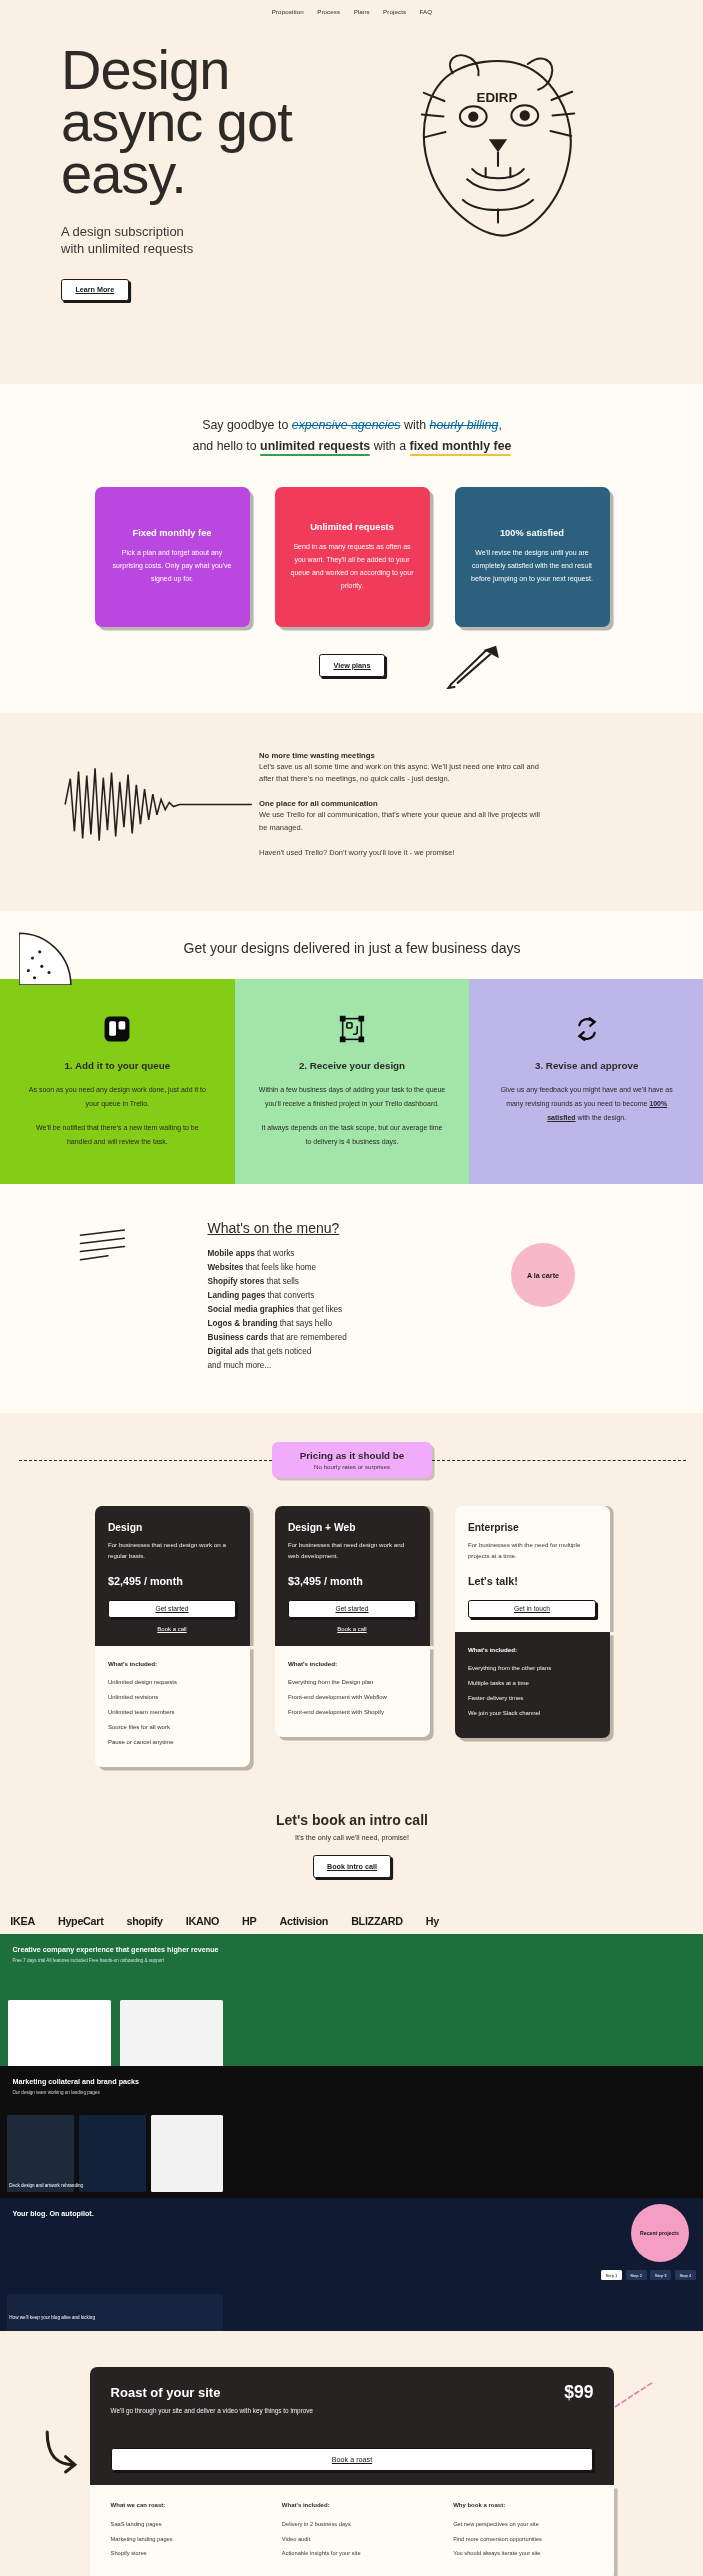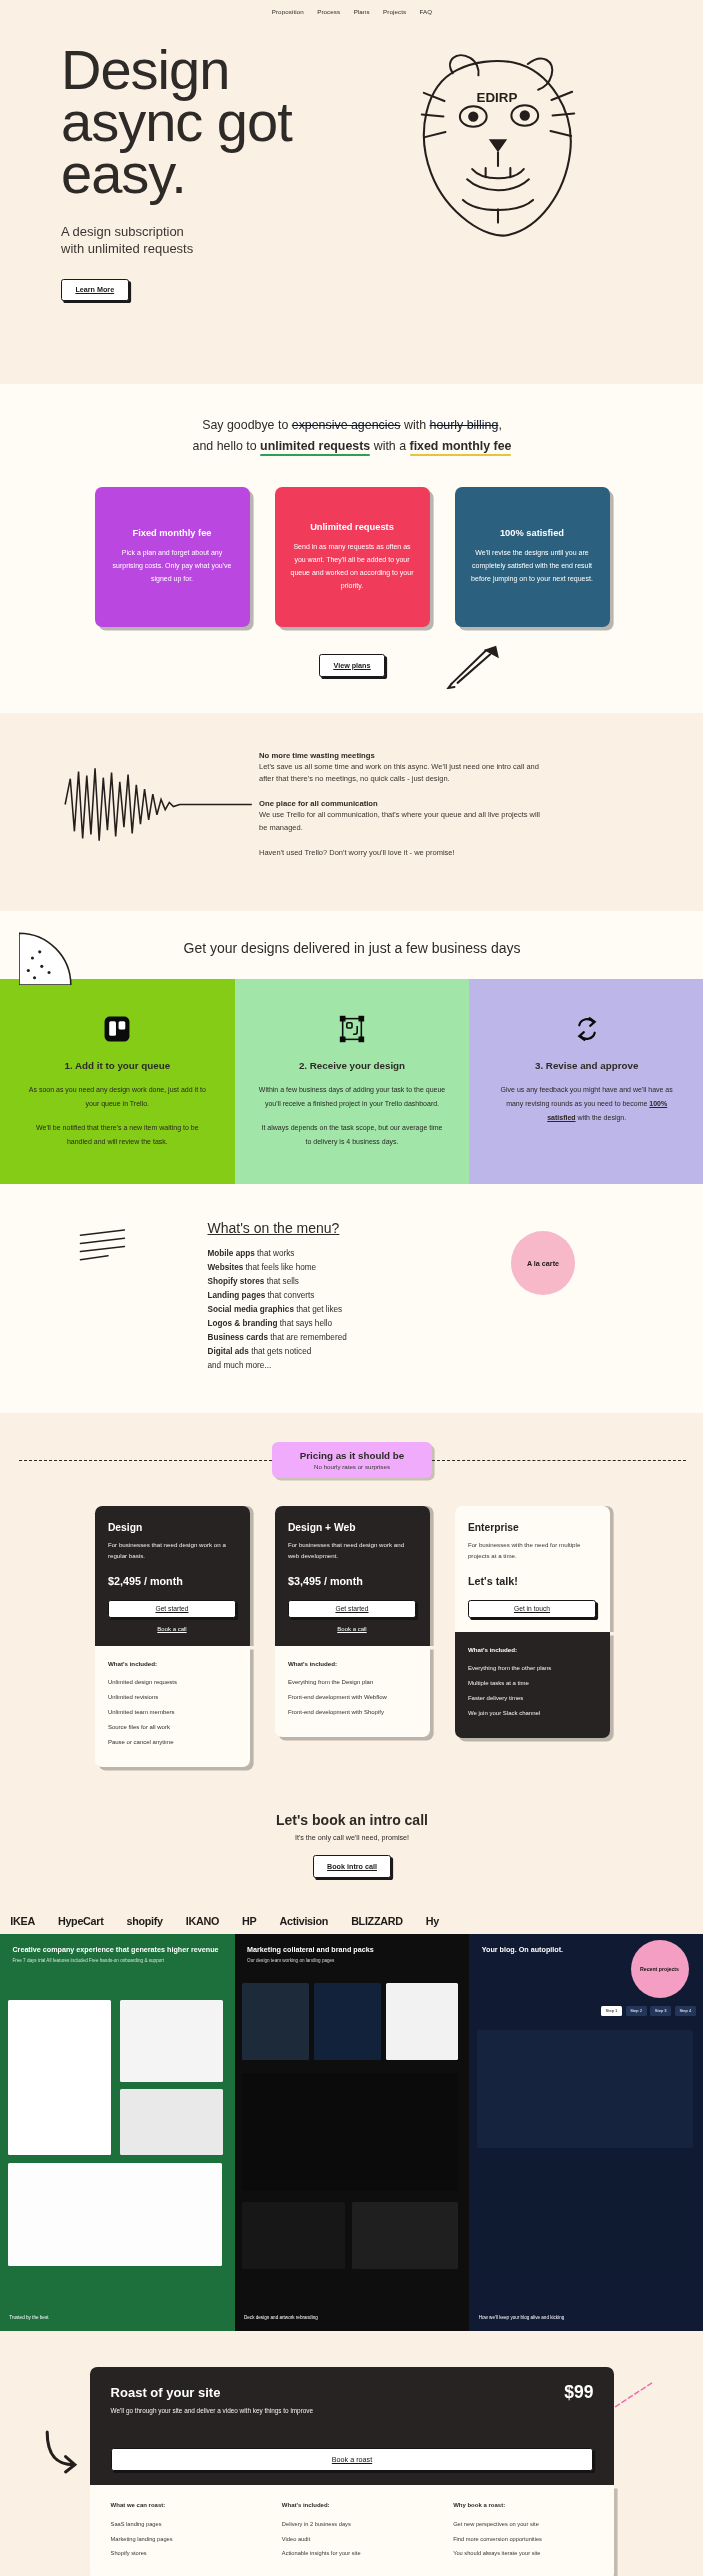--- a/index.html
+++ b/index.html
@@ -62,21 +62,21 @@
   .hero .btnwrap { margin-top: 21.6px; }
   .tiger {
     position: absolute;
     right: 103px; top: 15.5px;
     width: 206px; height: 222px;
   }
 
   
   .band-white { background: #fffcf6; padding: 31px 0 0; }
   .strike-line { text-align: center; font-size: 12.4px; line-height: 1.7; }
-  .strike-line s { text-decoration: line-through; color: #0f172a; }
+  .strike-line s { text-decoration: line-through; color: #0369a1; font-style: italic; }
   .hl-green, .hl-yellow { position: relative; font-weight: 700; }
   .hl-green::after, .hl-yellow::after {
     content: ""; position: absolute; left: 0; right: 0; bottom: -2.6px; height: 2.1px;
     border-radius: 1.5px;
   }
   .hl-green::after { background: #2e9e58; }
   .hl-yellow::after { background: #e8c33c; }
 
   
   .feat-row {
@@ -120,21 +120,21 @@
   .st2 { background: #a1e6a8; }
   .st3 { background: #bdb6e8; }
 
   
   .menu-sec { background: #fffcf6; padding: 36px 0 39px; position: relative; display: flex; justify-content: center; }
   .menu-inner { width: 289px; }
   .menu-inner h2 { font-size: 14px; font-weight: 400; text-decoration: underline; margin-bottom: 10.3px; }
   .menu-inner li { list-style: none; font-size: 8.2px; line-height: 1.72; color: #2e2a27; }
   .menu-inner li b { font-weight: 700; }
   .alacarte {
-    position: absolute; right: 129px; top: 47px;
+    position: absolute; right: 129px; top: 59px;
     width: 64px; height: 64px; border-radius: 50%;
     background: #f7b8c9; color: #1d1a18;
     display:flex; align-items:center; justify-content:center;
     font-size: 7.2px; font-weight: 700; text-align: center;
   }
   .scrib-left { position: absolute; left: 77px; top: 41px; }
 
   
   .price-sec { background: #faf0e3; padding: 0 0 41px; }
   .dash-row { display: flex; align-items: center; padding: 29px 18.5px 0; }
@@ -166,21 +166,21 @@
   
   .intro { background:#faf0e3; text-align:center; padding: 3.1px 0 31px; }
   .intro h2 { font-size: 14px; font-weight: 700; }
   .intro p { font-size: 7.2px; margin: 5.2px 0 13.4px; }
 
   
   .marq { background:#faf0e3; height: 25px; display:flex; align-items:center; gap: 23px; padding: 0 10.3px; overflow:hidden; }
   .marq span { font-size: 10.8px; font-weight: 800; letter-spacing:-0.3px; white-space:nowrap; color:#1e1b19; }
 
   
-  .gallery { display:flex; width:704px; height: 397px; }
+  .gallery { display:flex; width:704px; height: 397px; flex-direction: column; }
   .g-col { flex: 1; position: relative; overflow: hidden; }
   .g1 { background:#1d6f3c; }
   .g2 { background:#0e0e0e; }
   .g3 { background:#101b33; }
   .g-head { padding: 11.3px 12.4px 0; color: #fff; }
   .g-head h4 { font-size: 7.2px; font-weight: 700; margin-bottom: 3.1px; }
   .g-head p { font-size: 4.6px; opacity:.8; line-height:1.7; }
   .sticker {
     position:absolute; right: 15.5px; top: 6.2px; width: 58px; height: 58px; border-radius:50%;
     background:#f49ec4; color:#161312; display:flex; align-items:center; justify-content:center;

